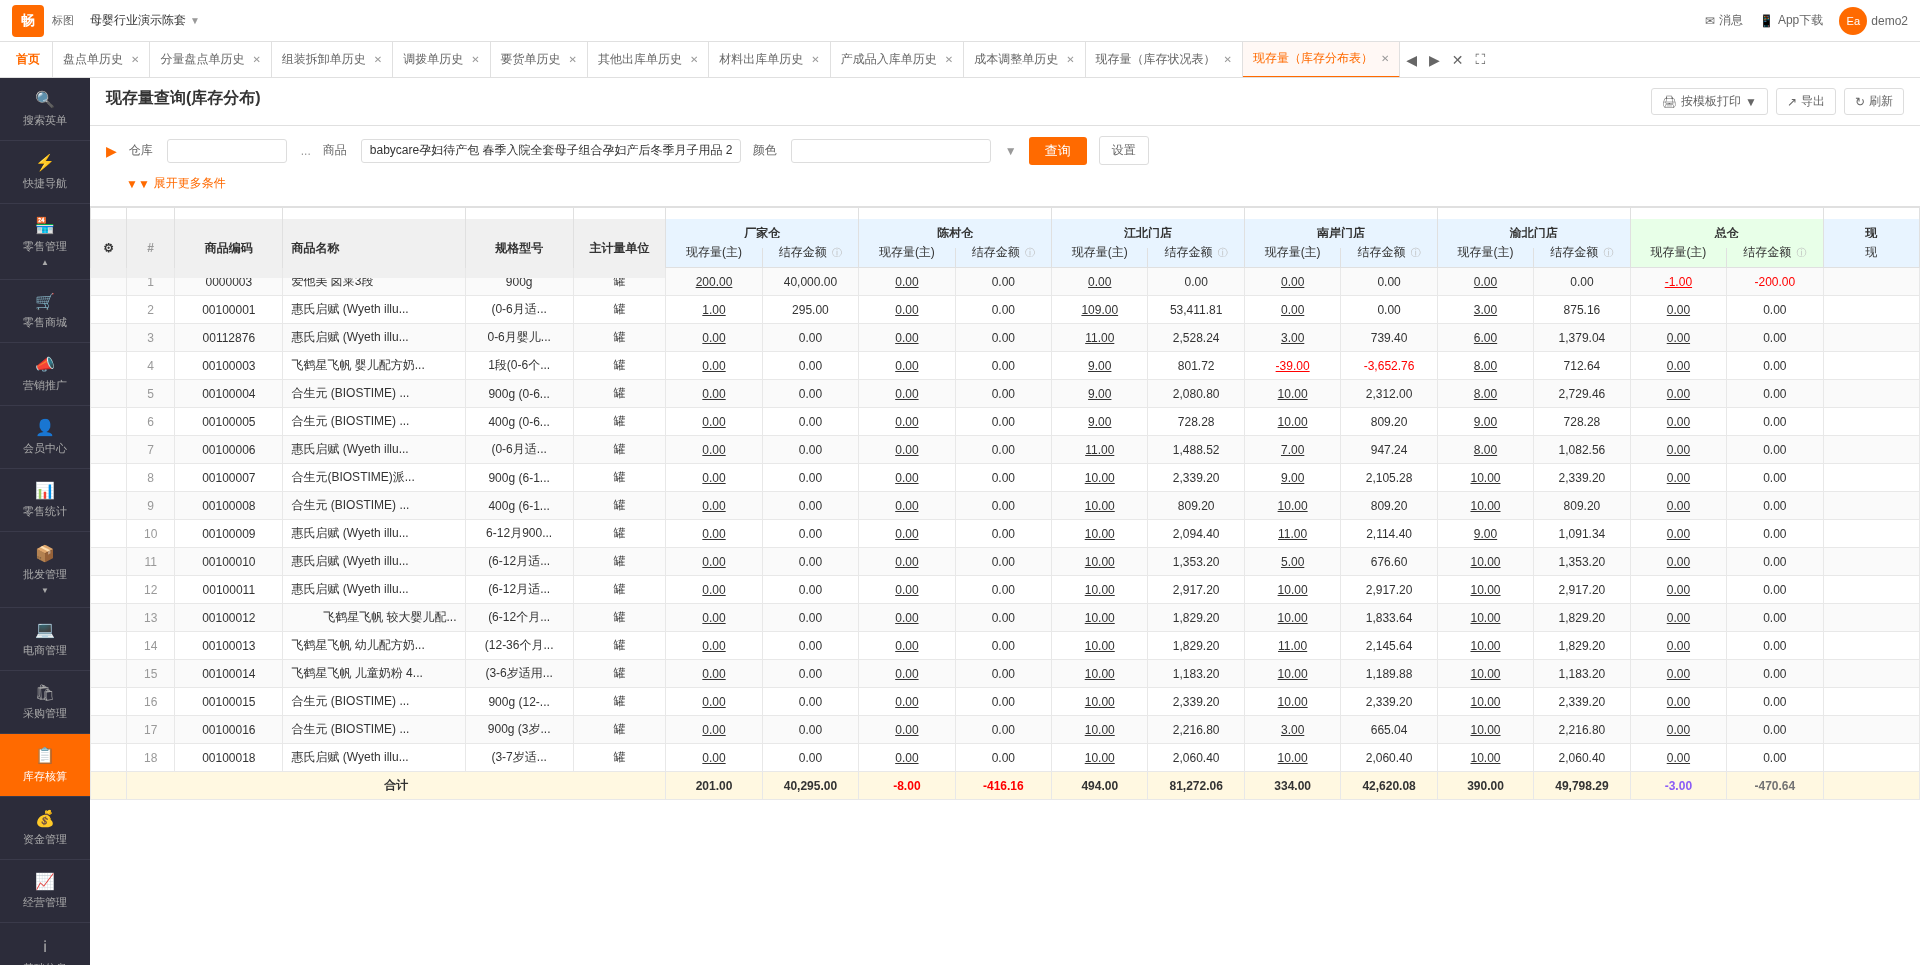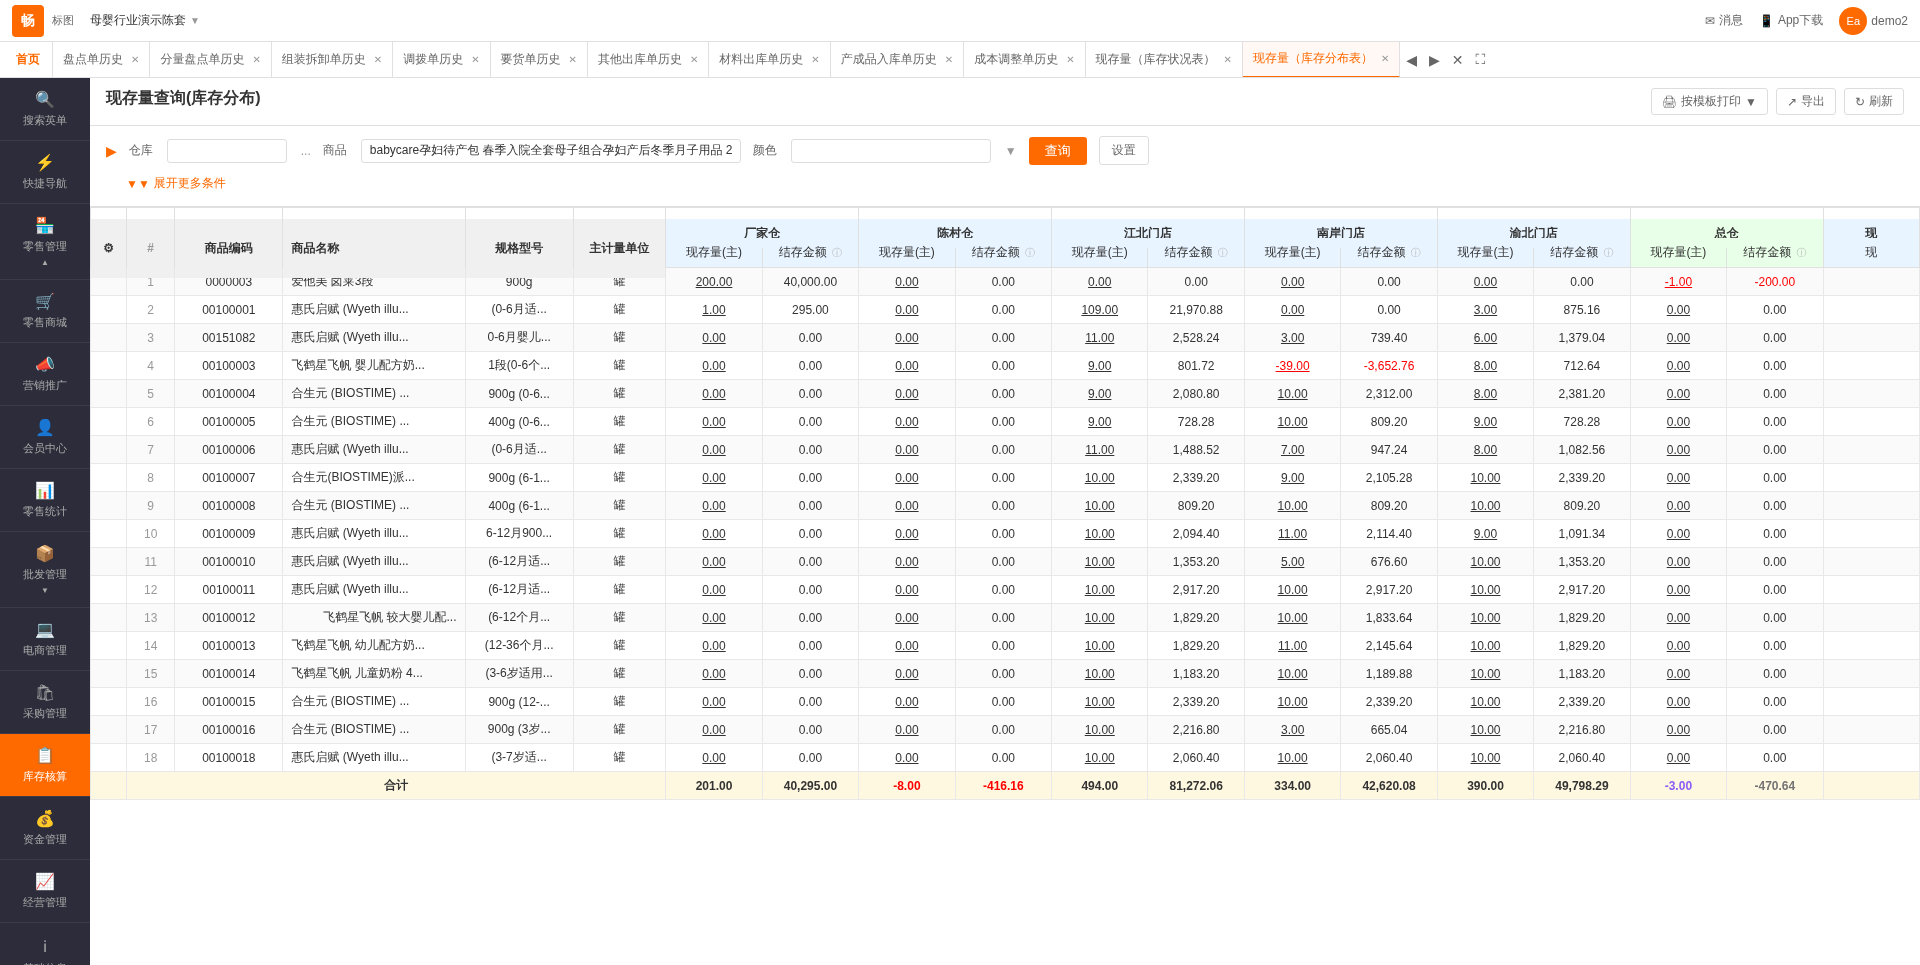--- a/index.html
+++ b/index.html
@@ -346,33 +346,33 @@
     <td class="col-index">2</td>
     <td class="col-code">00100001</td>
     <td class="col-name" style="text-align:left;">惠氏启赋 (Wyeth illu...</td>
     <td class="col-spec">(0-6月适...</td>
     <td class="col-unit">罐</td>
     <td class="col-num"><span class="num-link ">1.00</span></td>
     <td class="col-num" style="">295.00</td>
     <td class="col-num"><span class="num-link ">0.00</span></td>
     <td class="col-num" style="">0.00</td>
     <td class="col-num"><span class="num-link">109.00</span></td>
-    <td class="col-num">21,970.88</td>
+    <td class="col-num">53,411.81</td>
     <td class="col-num"><span class="num-link ">0.00</span></td>
     <td class="col-num" style="">0.00</td>
     <td class="col-num"><span class="num-link">3.00</span></td>
     <td class="col-num">875.16</td>
     <td class="col-num"><span class="num-link ">0.00</span></td>
     <td class="col-num" style="">0.00</td>
     <td class="col-num"></td>
   </tr>
             <tr>
     <td></td>
     <td class="col-index">3</td>
-    <td class="col-code">00151082</td>
+    <td class="col-code">00112876</td>
     <td class="col-name" style="text-align:left;">惠氏启赋 (Wyeth illu...</td>
     <td class="col-spec">0-6月婴儿...</td>
     <td class="col-unit">罐</td>
     <td class="col-num"><span class="num-link ">0.00</span></td>
     <td class="col-num" style="">0.00</td>
     <td class="col-num"><span class="num-link ">0.00</span></td>
     <td class="col-num" style="">0.00</td>
     <td class="col-num"><span class="num-link">11.00</span></td>
     <td class="col-num">2,528.24</td>
     <td class="col-num"><span class="num-link ">3.00</span></td>
@@ -413,21 +413,21 @@
     <td class="col-unit">罐</td>
     <td class="col-num"><span class="num-link ">0.00</span></td>
     <td class="col-num" style="">0.00</td>
     <td class="col-num"><span class="num-link ">0.00</span></td>
     <td class="col-num" style="">0.00</td>
     <td class="col-num"><span class="num-link">9.00</span></td>
     <td class="col-num">2,080.80</td>
     <td class="col-num"><span class="num-link ">10.00</span></td>
     <td class="col-num" style="">2,312.00</td>
     <td class="col-num"><span class="num-link">8.00</span></td>
-    <td class="col-num">2,381.20</td>
+    <td class="col-num">2,729.46</td>
     <td class="col-num"><span class="num-link ">0.00</span></td>
     <td class="col-num" style="">0.00</td>
     <td class="col-num"></td>
   </tr>
             <tr>
     <td></td>
     <td class="col-index">6</td>
     <td class="col-code">00100005</td>
     <td class="col-name" style="text-align:left;">合生元 (BIOSTIME) ...</td>
     <td class="col-spec">400g (0-6...</td>

